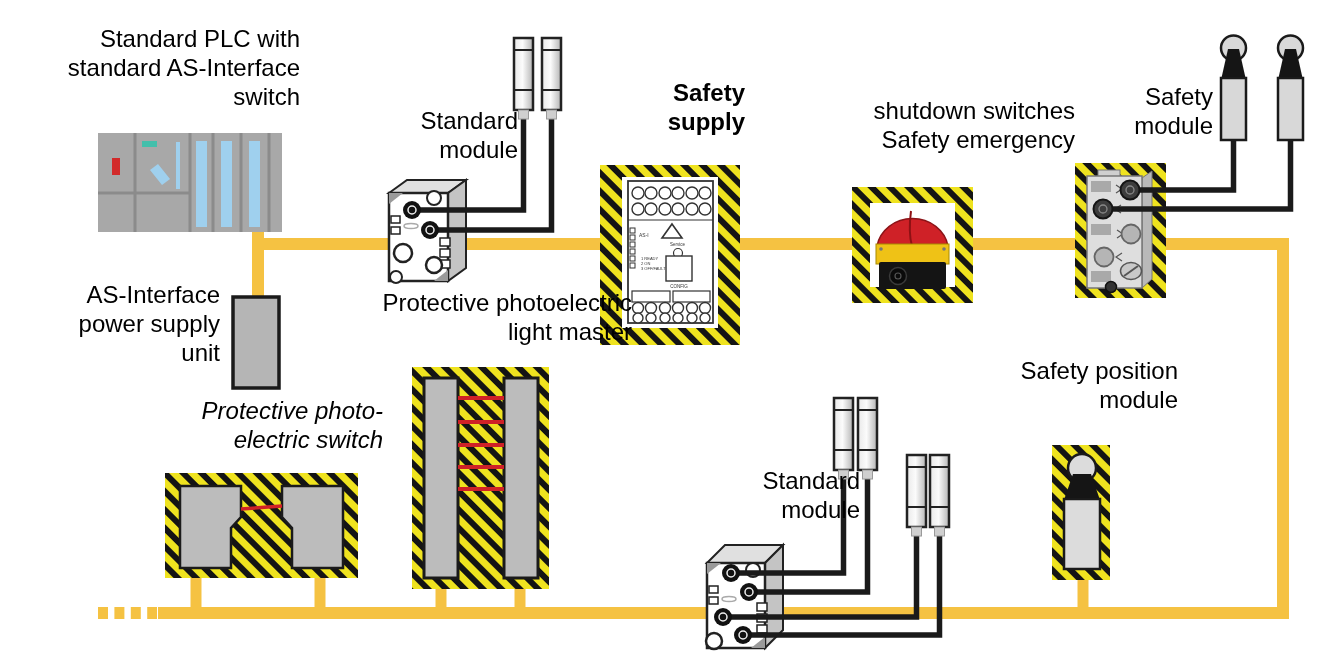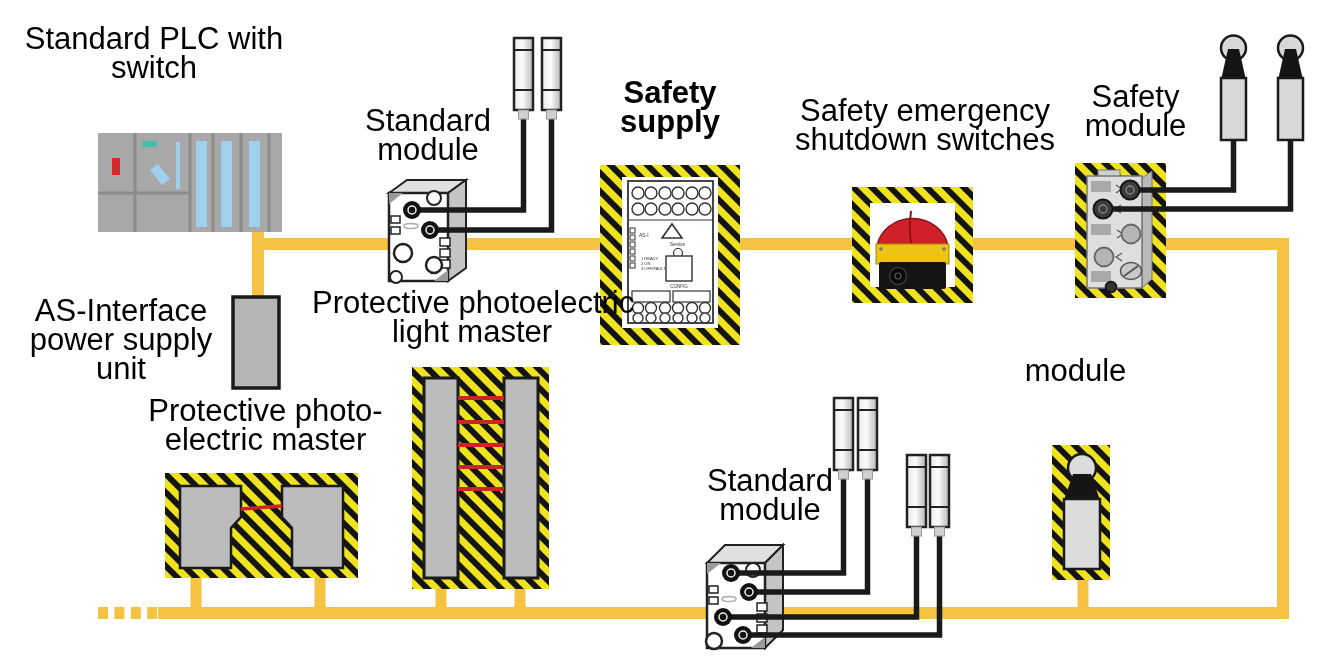--- a/index.html
+++ b/index.html
@@ -1,19 +1,19 @@
 <!DOCTYPE html>
 <html><head>
 <meta charset="utf-8">
 <style>
   html,body{margin:0;padding:0;background:#fff;}
   #stage{position:relative;width:1332px;height:664px;background:#fff;overflow:hidden;
          font-family:"Liberation Sans",sans-serif;}
   #art{position:absolute;left:0;top:0;}
-  .lbl{position:absolute;text-align:center;color:#000;font-size:31px;line-height:29px;
+  .lbl{position:absolute;text-align:right;color:#000;font-size:24px;line-height:29px;
        font-family:"Liberation Sans",sans-serif;}
   .lbl.bold{font-weight:bold;}
   .lbl div{white-space:nowrap;}
 </style>
 </head>
 <body>
 
 <div id="stage">
 
 <svg id="art" width="1332" height="664" viewBox="0 0 1332 664">
@@ -257,61 +257,63 @@
   <g>
     <rect x="1052" y="445" width="58" height="135" fill="url(#hz)"></rect>
     <circle cx="1082" cy="468" r="14" fill="#dcdcdc" stroke="#1a1a1a" stroke-width="2.5"></circle>
     <polygon points="1064,500 1073,474 1091,474 1100,500" fill="#151515"></polygon>
     <rect x="1064" y="499" width="36" height="70" fill="#dcdcdc" stroke="#1a1a1a" stroke-width="2.5"></rect>
   </g>
 </svg>
 
 <div class="lbl" style="left:8px;top:24px;width:292px;">
   <div>Standard PLC with</div>
+  <div>standard AS-Interface</div>
   <div>switch</div>
 </div>
 
 <div class="lbl" style="left:338px;top:106px;width:180px;">
   <div>Standard</div>
   <div>module</div>
 </div>
 
 <div class="lbl bold" style="left:595px;top:78px;width:150px;">
   <div>Safety</div>
   <div>supply</div>
 </div>
 
 <div class="lbl" style="left:775px;top:96px;width:300px;">
+  <div>shutdown switches</div>
   <div>Safety emergency</div>
-  <div>shutdown switches</div>
 </div>
 
 <div class="lbl" style="left:1058px;top:82px;width:155px;">
   <div>Safety</div>
   <div>module</div>
 </div>
 
-<div class="lbl" style="left:22px;top:296px;width:198px;">
+<div class="lbl" style="left:22px;top:280px;width:198px;">
   <div>AS-Interface</div>
   <div>power supply</div>
   <div>unit</div>
 </div>
 
 <div class="lbl" style="left:312px;top:288px;width:320px;">
   <div>Protective photoelectric</div>
   <div>light master</div>
 </div>
 
-<div class="lbl" style="left:148px;top:396px;width:235px;">
+<div class="lbl" style="left:148px;top:396px;width:235px;font-style:italic;">
   <div>Protective photo-</div>
-  <div>electric master</div>
+  <div>electric switch</div>
 </div>
 
 <div class="lbl" style="left:680px;top:466px;width:180px;">
   <div>Standard</div>
   <div>module</div>
 </div>
 
 <div class="lbl" style="left:973px;top:356px;width:205px;">
+  <div>Safety position</div>
   <div>module</div>
 </div>
 
 </div>
 
 </body></html>

